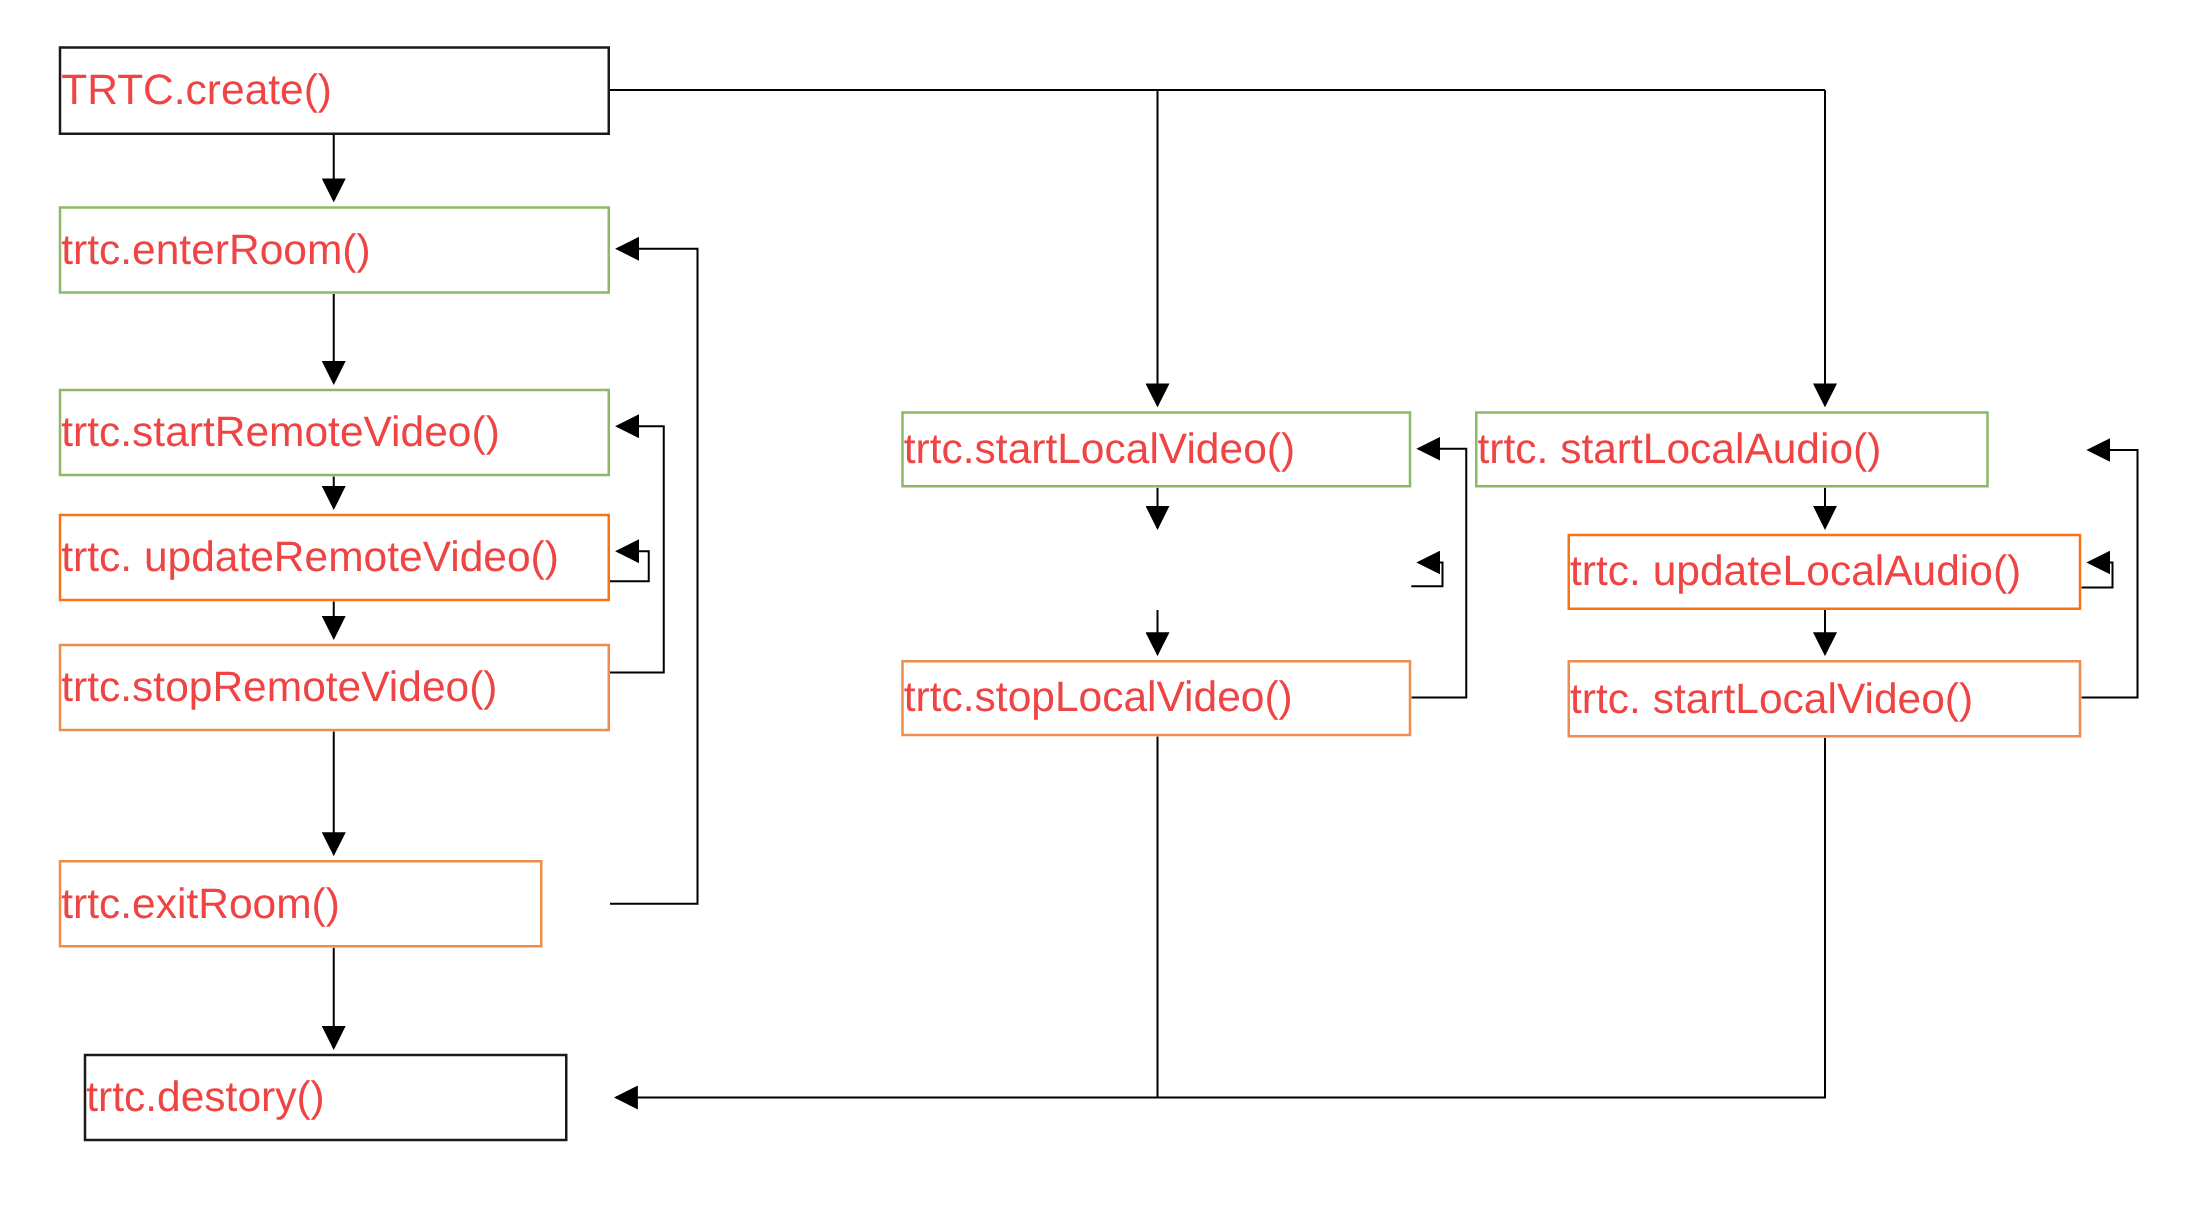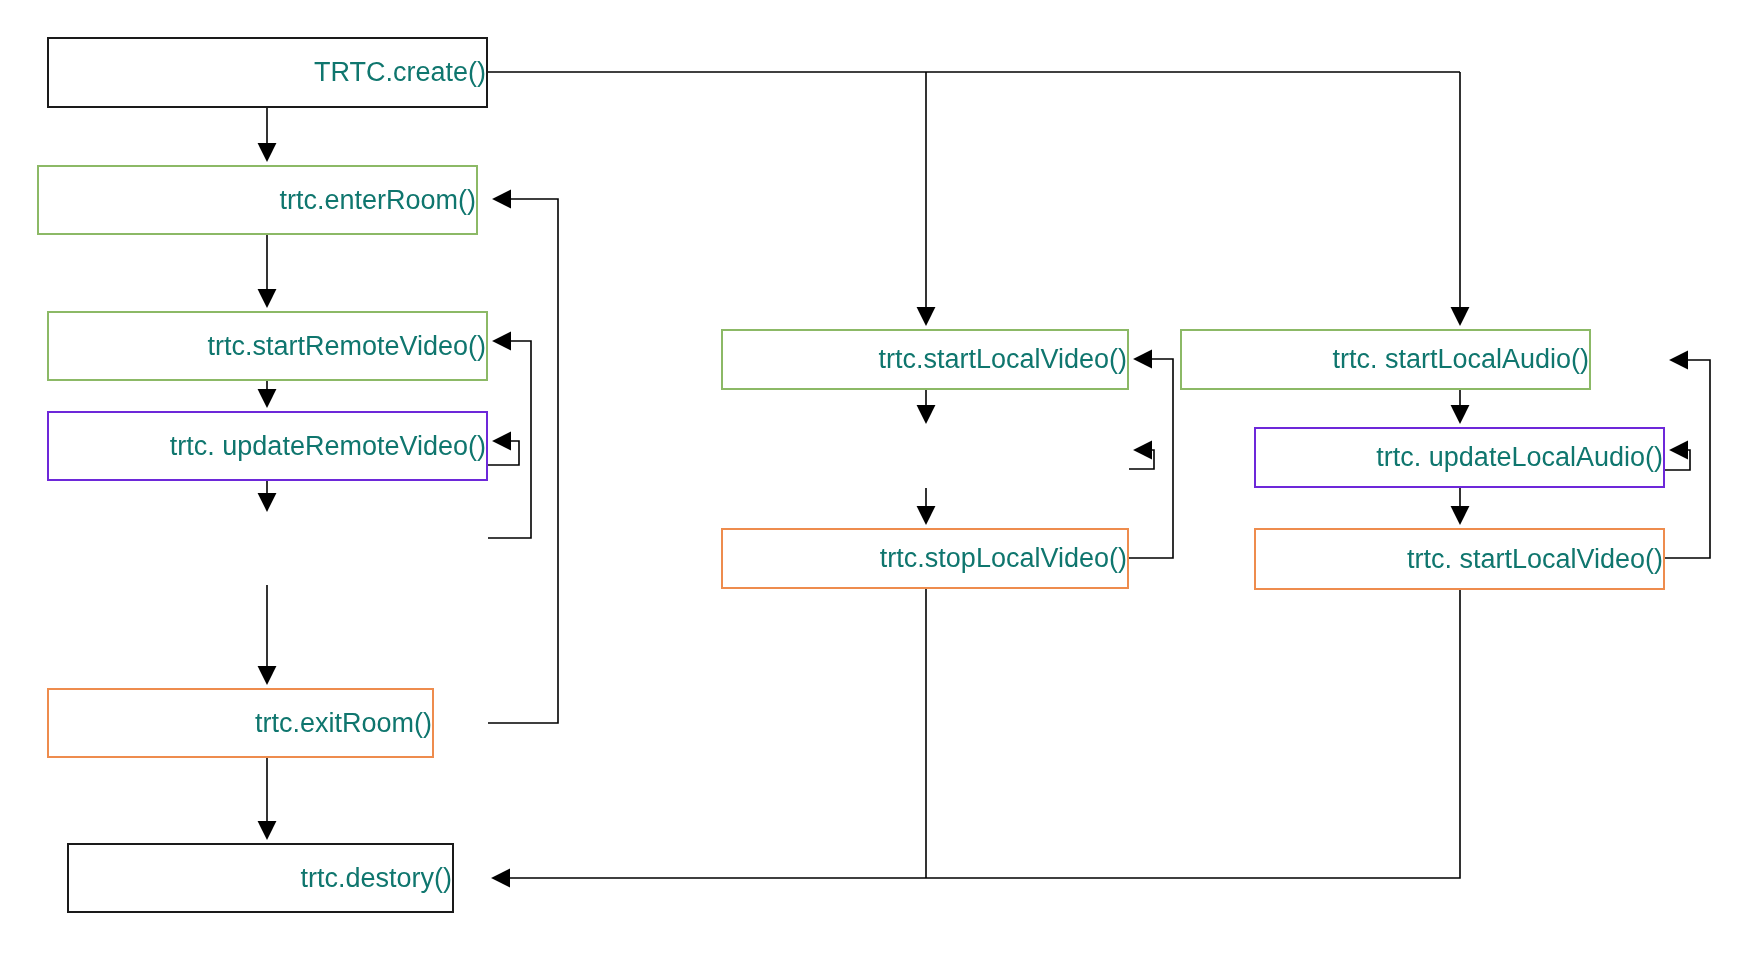--- a/index.html
+++ b/index.html
@@ -8,33 +8,33 @@
     width:1750px;height:978px;
     background:#ffffff;
     font-family:"Liberation Sans","DejaVu Sans",sans-serif;
     overflow:hidden;
   }
   #wires{position:absolute;left:0;top:0;width:1750px;height:978px;}
   .node{
     position:absolute;
     box-sizing:border-box;
     background:#ffffff;
-    display:flex;align-items:center;justify-content:flex-end;
-    font-size:27px;color:#0f766e;
+    display:flex;align-items:center;justify-content:flex-start;
+    font-size:34px;color:#ef4444;
     white-space:nowrap;
     z-index:2;
   }
   .node.black {border:2px solid #1a1a1a;}
   .node.green {border:2px solid #8CB966;}
-  .node.yellow{border:2px solid #6d28d9;}
+  .node.yellow{border:2px solid #f97316;}
   .node.orange{border:2px solid #EE8C4D;}
 
   
   .n-create    {left:47px;  top:37px;  width:441px; height:71px;}
-  .n-enterRoom {left:37px;  top:165px; width:441px; height:70px;padding-left:48px;}
+  .n-enterRoom {left:47px;  top:165px; width:441px; height:70px;}
   .n-startRV   {left:47px;  top:311px; width:441px; height:70px;}
   .n-updateRV  {left:47px;  top:411px; width:441px; height:70px;}
   .n-stopRV    {left:47px;  top:515px; width:441px; height:70px;}
   .n-exitRoom  {left:47px;  top:688px; width:387px; height:70px;}
   .n-destory   {left:47px;  top:843px; width:387px; height:70px;margin-left:20px;}
   
   .n-startLV   {left:721px; top:329px; width:408px; height:61px;}
   .n-updateLV  {left:721px; top:427px; width:408px; height:61px;}
   .n-stopLV    {left:721px; top:528px; width:408px; height:61px;}
   
@@ -90,20 +90,23 @@
   </div>
   <div class="node green n-enterRoom">
     <span>trtc.enterRoom()</span>
   </div>
   <div class="node green n-startRV">
     <span>trtc.startRemoteVideo()</span>
   </div>
   <div class="node yellow n-updateRV">
     <span>trtc. updateRemoteVideo()</span>
   </div>
+  <div class="node orange n-stopRV">
+    <span>trtc.stopRemoteVideo()</span>
+  </div>
   <div class="node orange n-exitRoom">
     <span>trtc.exitRoom()</span>
   </div>
   <div class="node black n-destory">
     <span>trtc.destory()</span>
   </div>
 
   <div class="node green n-startLV">
     <span>trtc.startLocalVideo()</span>
   </div>

